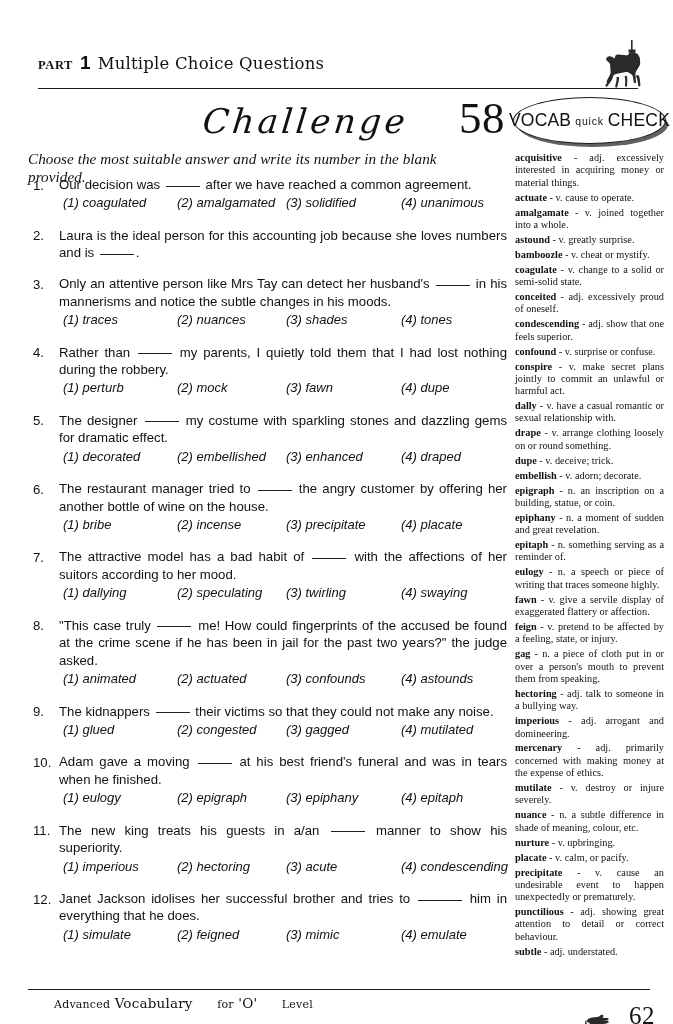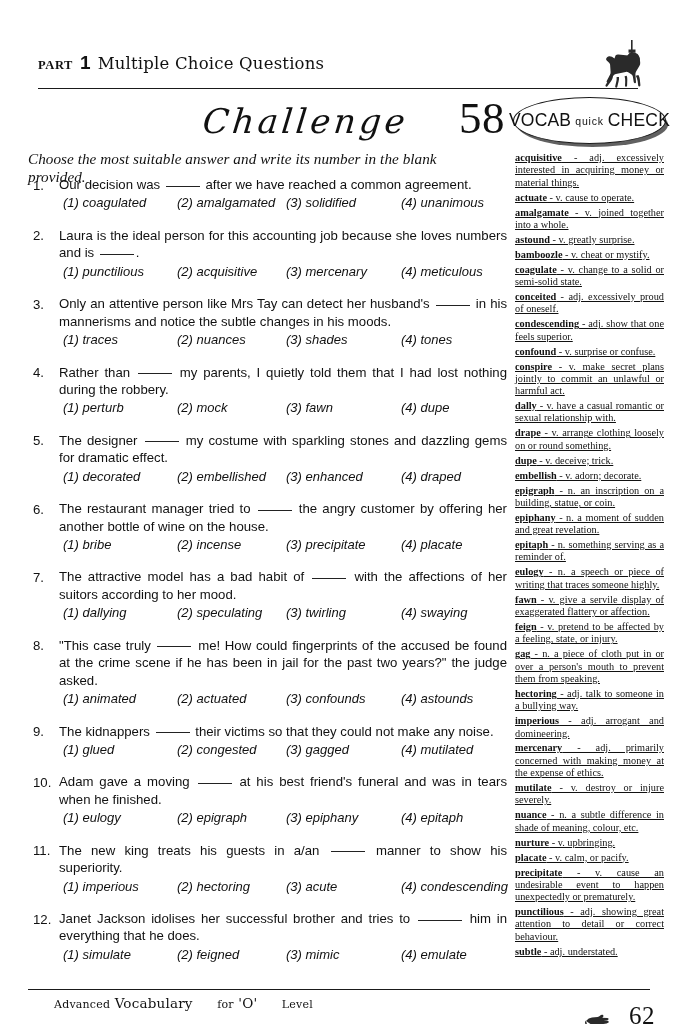--- a/index.html
+++ b/index.html
@@ -204,21 +204,20 @@
     width: 149px;
     font-family: "Liberation Serif", serif;
     font-size: 10.3px;
     line-height: 12.35px;
     text-align: justify;
     text-justify: inter-word;
     hyphens: manual;
   }
   .vocab-entry {
     margin-bottom: 2.6px;
-    text-decoration: underline;
   }
   .vocab-term {
     font-weight: bold;
   }
 
   
   .footer-rule {
     position: absolute;
     left: 28px;
     top: 989px;
@@ -308,26 +307,20 @@
             <span class="opt o2">(2) amalgamated</span>
             <span class="opt o3">(3) solidified</span>
             <span class="opt o4">(4) unanimous</span>
           </div>
         </div>
       </div>
       <div class="q">
         <div class="q-num">2.</div>
         <div class="q-body">
           <div class="q-stem"><span>Laura is the ideal person for this accounting job because she loves numbers and is </span><span class="blank"></span><span>.</span></div>
-          <div class="opts">
-            <span class="opt o1">(1) punctilious</span>
-            <span class="opt o2">(2) acquisitive</span>
-            <span class="opt o3">(3) mercenary</span>
-            <span class="opt o4">(4) meticulous</span>
-          </div>
         </div>
       </div>
       <div class="q">
         <div class="q-num">3.</div>
         <div class="q-body">
           <div class="q-stem"><span>Only an attentive person like Mrs Tay can detect her husband's </span><span class="blank"></span><span> in his mannerisms and notice the subtle changes in his moods.</span></div>
           <div class="opts">
             <span class="opt o1">(1) traces</span>
             <span class="opt o2">(2) nuances</span>
             <span class="opt o3">(3) shades</span>

